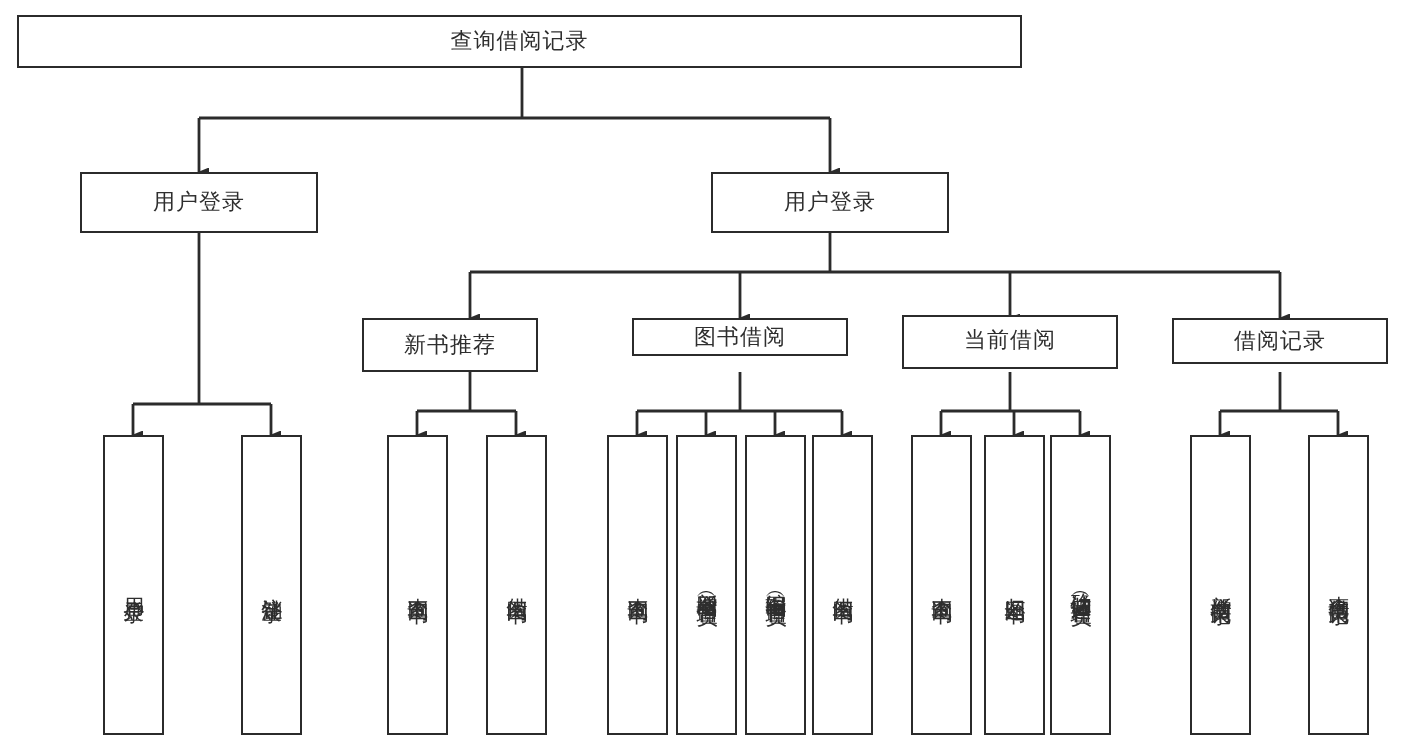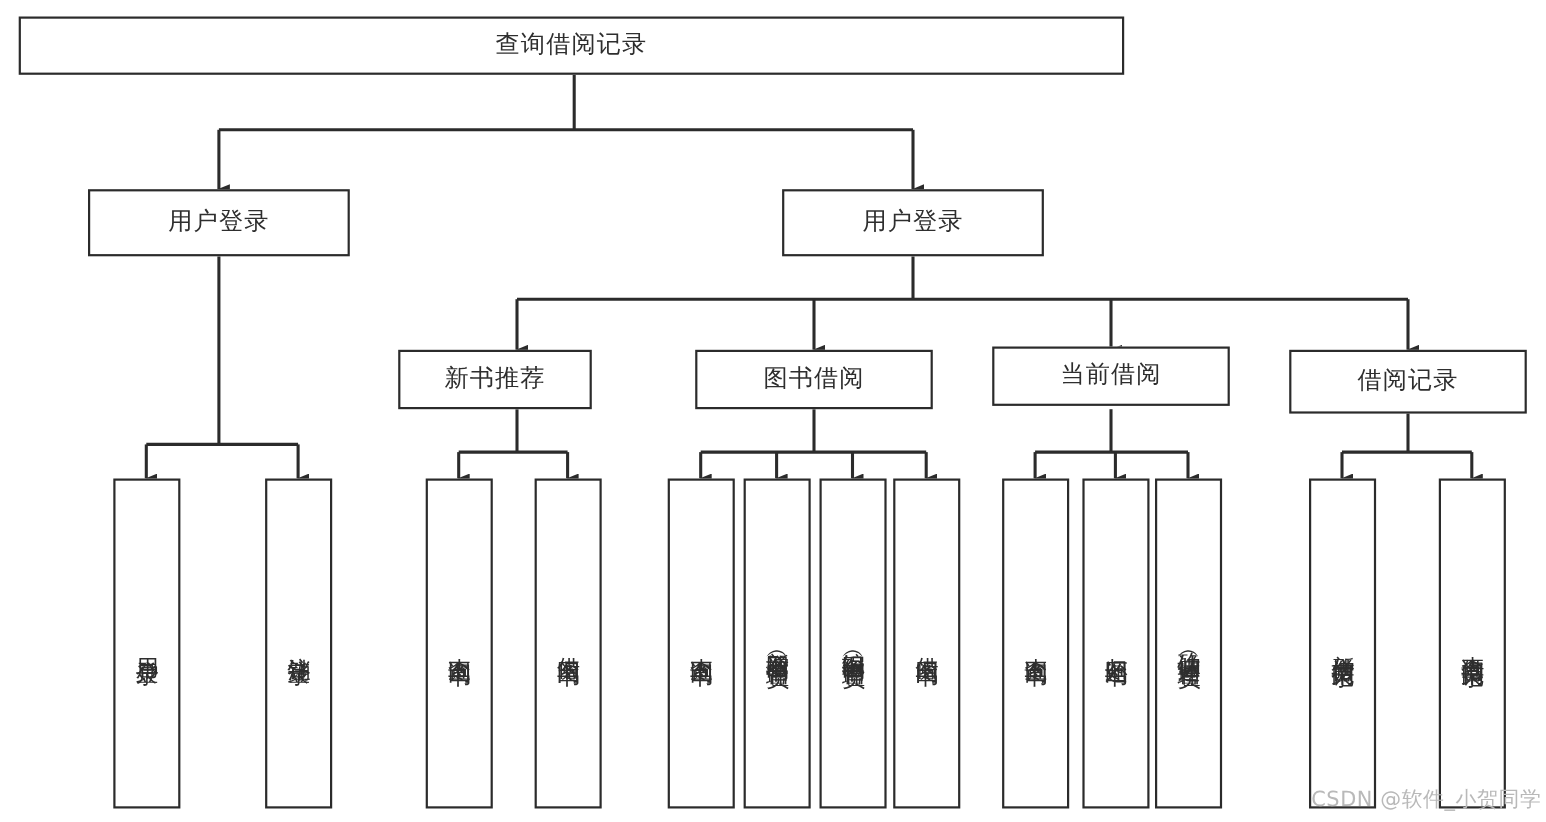--- a/index.html
+++ b/index.html
@@ -131,27 +131,27 @@
       </div>
       <div class="node-box" style="left: 80px; top: 172px; width: 238px; height: 61px;">
         <span class="node-label-h">用户登录</span>
       </div>
       <div class="node-box" style="left: 711px; top: 172px; width: 238px; height: 61px;">
         <span class="node-label-h">用户登录</span>
       </div>
       <div class="node-box" style="left: 362px; top: 318px; width: 176px; height: 54px;">
         <span class="node-label-h">新书推荐</span>
       </div>
-      <div class="node-box" style="left: 632px; top: 318px; width: 216px; height: 54px;">
+      <div class="node-box" style="left: 632px; top: 318px; width: 216px; height: 38px;">
         <span class="node-label-h">图书借阅</span>
       </div>
       <div class="node-box" style="left: 902px; top: 315px; width: 216px; height: 54px; font-family: Liberation Mono, monospace;">
         <span class="node-label-h">当前借阅</span>
       </div>
-      <div class="node-box" style="left: 1172px; top: 318px; width: 216px; height: 58px;">
+      <div class="node-box" style="left: 1172px; top: 318px; width: 216px; height: 46px;">
         <span class="node-label-h">借阅记录</span>
       </div>
       <div class="leaf-box" style="left: 103px; top: 435px; width: 61px; height: 300px;">
         <span class="node-label-v">用户登录</span>
       </div>
       <div class="leaf-box" style="left: 241px; top: 435px; width: 61px; height: 300px;">
         <span class="node-label-v">注销登录</span>
       </div>
       <div class="leaf-box" style="left: 387px; top: 435px; width: 61px; height: 300px;">
         <span class="node-label-v">查询图书</span>
@@ -181,14 +181,13 @@
         <span class="node-label-v">确认归还（管理员）</span>
       </div>
       <div class="leaf-box" style="left: 1190px; top: 435px; width: 61px; height: 300px;">
         <span class="node-label-v">新增借阅记录</span>
       </div>
       <div class="leaf-box" style="left: 1308px; top: 435px; width: 61px; height: 300px;">
         <span class="node-label-v">查询借阅记录</span>
       </div>
     </div>
 
-  <div class="watermark" style="left: 1192px; top: 714px;">CSDN @软件_小贺同学</div>
 </div>
 
 </body></html>

